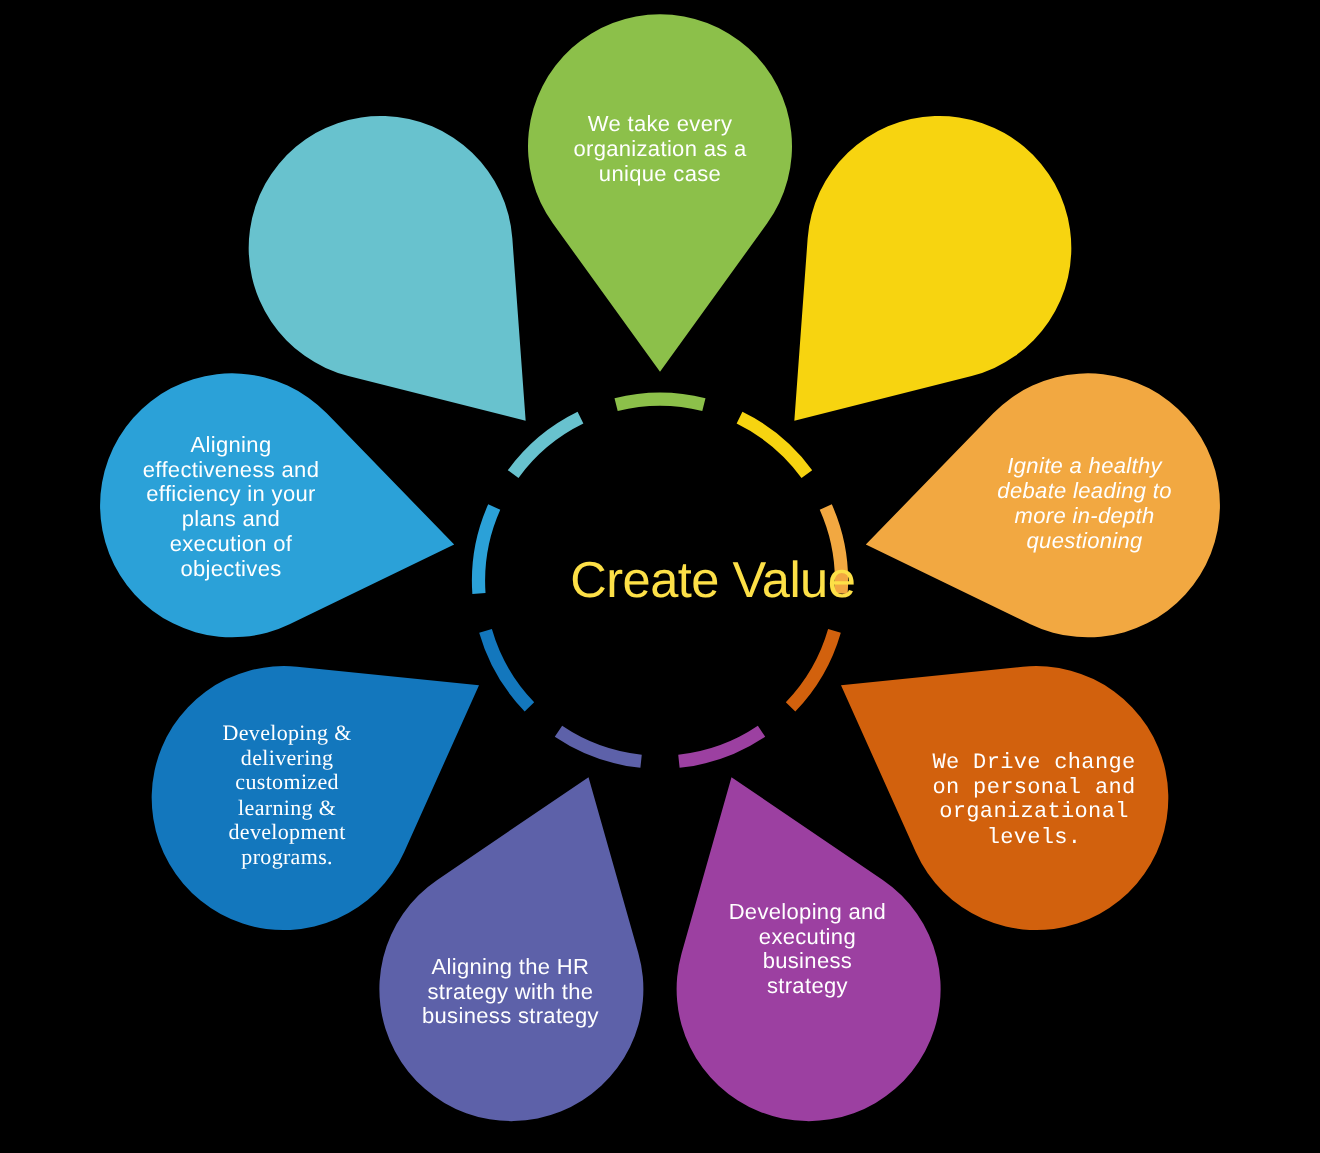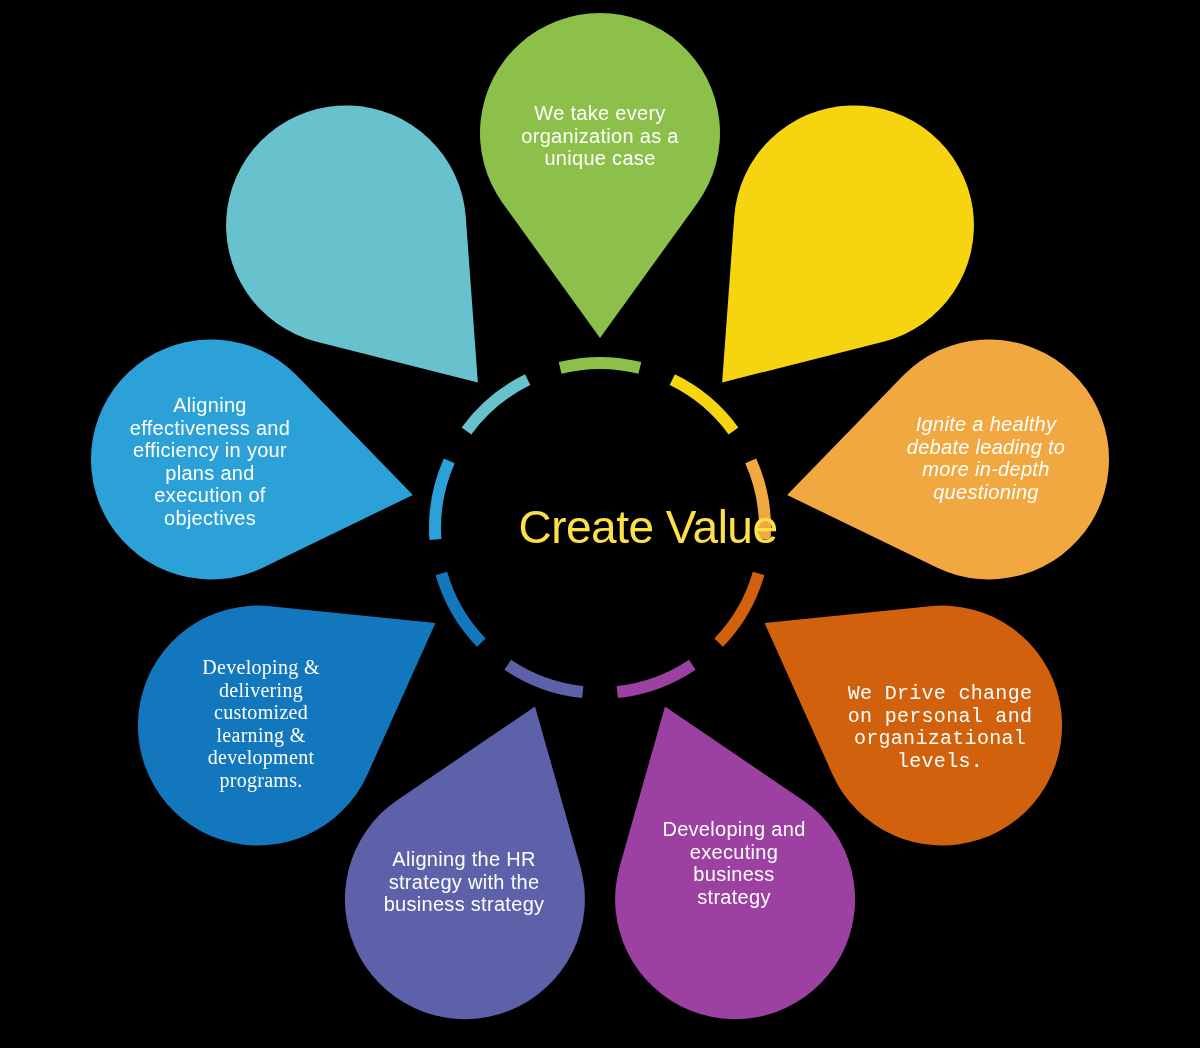--- a/index.html
+++ b/index.html
@@ -90,21 +90,21 @@
 more in-depth
 questioning</div>
   <div class="petal-text" style="left:940px; top:728px;font-family:Liberation Mono, monospace;">We Drive change
 on personal and
 organizational
 levels.</div>
   <div class="petal-text" style="left:734px; top:863px;">Developing and
 executing
 business
 strategy</div>
-  <div class="petal-text" style="left:464px; top:882px;text-align:center;">Aligning the HR
+  <div class="petal-text" style="left:464px; top:902px;text-align:center;">Aligning the HR
 strategy with the
 business strategy</div>
   <div class="petal-text" style="left:261px; top:723px;font-family:Liberation Serif, serif;">Developing &amp;
 delivering
 customized
 learning &amp;
 development
 programs.</div>
   <div class="petal-text" style="left:210px; top:461px;">Aligning
 effectiveness and

